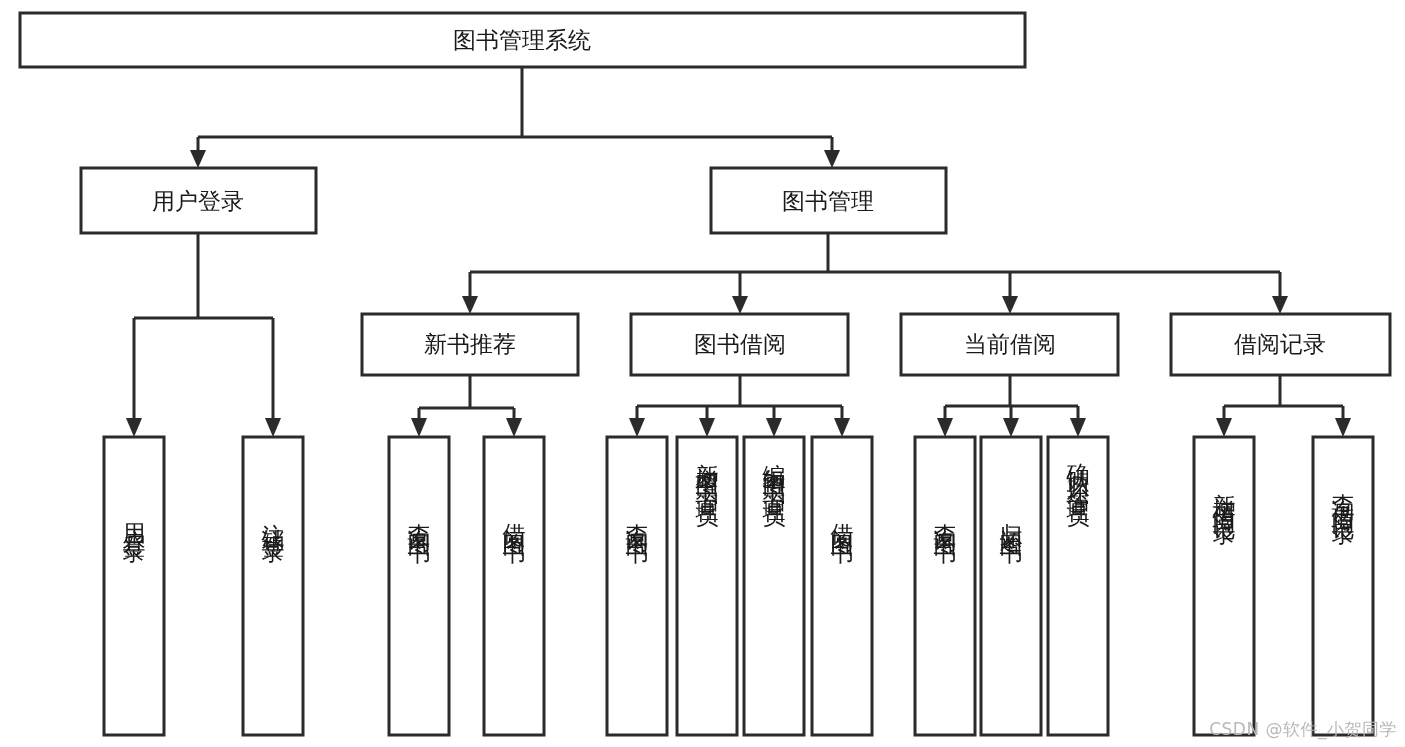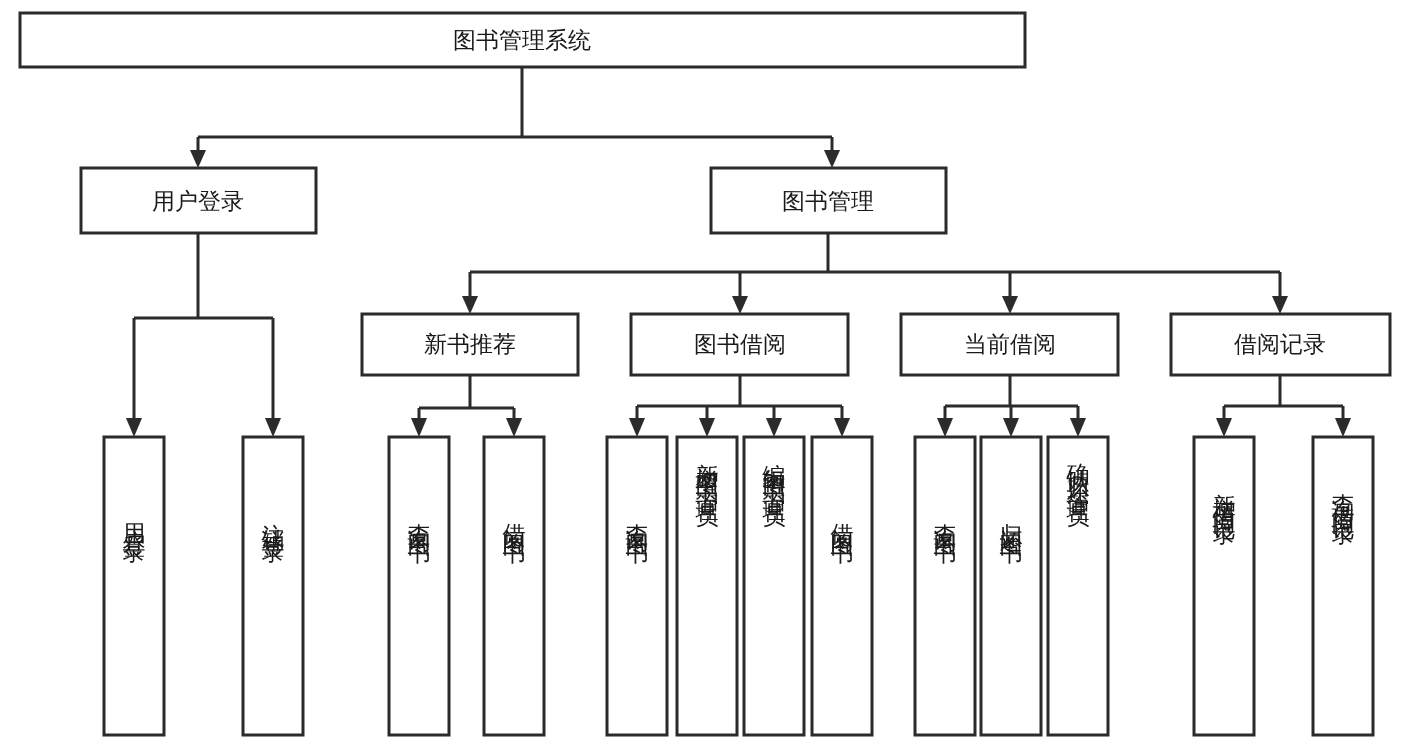--- a/index.html
+++ b/index.html
@@ -228,14 +228,15 @@
   </div>
 
   <div class="vlabel-wrap" style="left:1194px; top:437px; width:60px; height:298px;">
     <span class="vlabel" style="margin-top:38px;">新增借阅记录</span>
   </div>
 
   <div class="vlabel-wrap" style="left:1313px; top:437px; width:60px; height:298px;">
     <span class="vlabel" style="margin-top:38px;">查询借阅记录</span>
   </div>
 
+  <div class="watermark">CSDN @软件_小贺同学</div>
 
 </div>
 
 </body></html>

